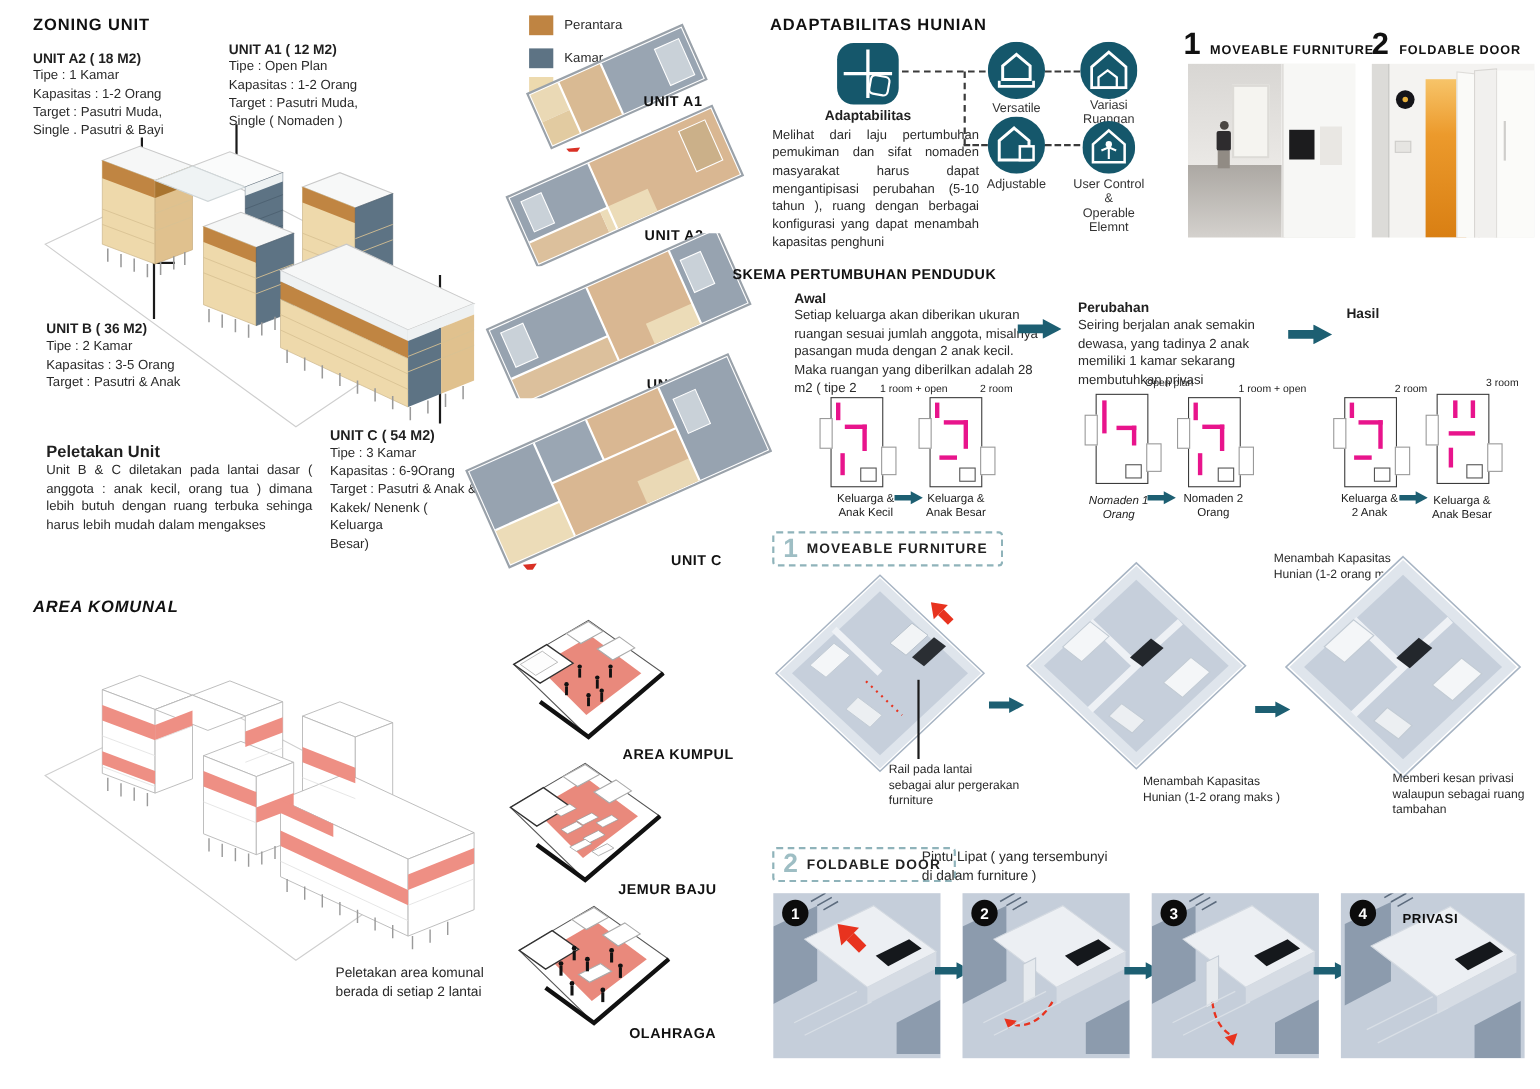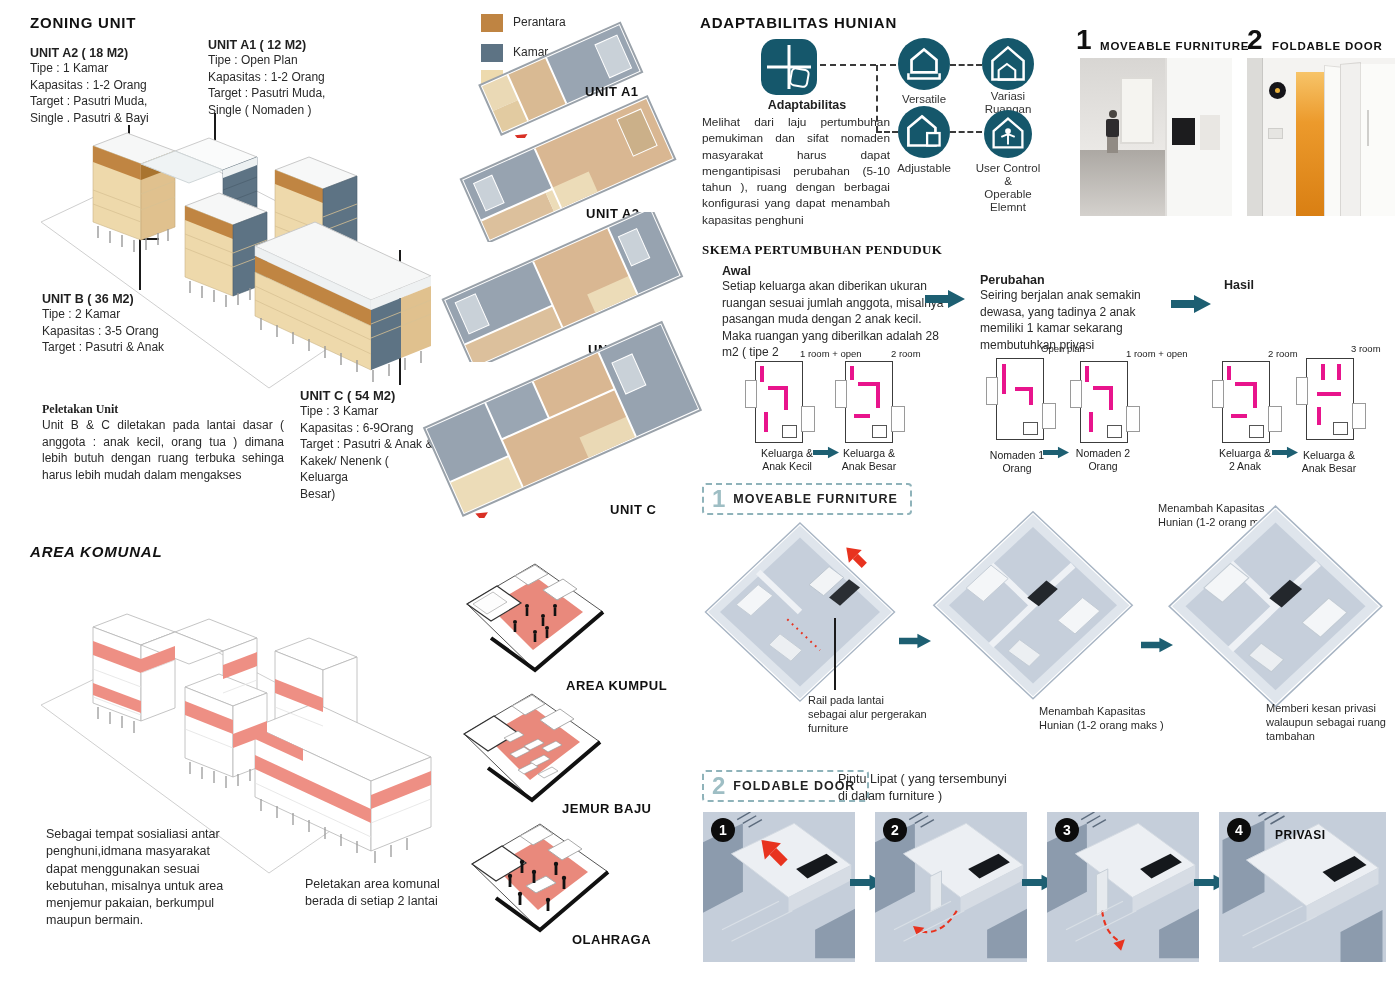--- a/index.html
+++ b/index.html
@@ -126,21 +126,21 @@
   </svg>
 
   <div class="abs" style="left:42px;top:292px;width:180px;">
     <div class="b" style="font-size:12.5px;">UNIT B ( 36 M2)</div>
     <div class="txt pre">Tipe : 2 Kamar
 Kapasitas : 3-5 Orang
 Target : Pasutri &amp; Anak</div>
   </div>
 
   <div class="abs" style="left:42px;top:402px;width:242px;">
-    <div class="b" style="font-size:12px;font-family:Liberation Serif, serif;">Peletakan  Unit</div>
+    <div class="b" style="font-size:15px;">Peletakan  Unit</div>
     <div class="txt just">Unit B &amp; C diletakan pada  lantai dasar ( anggota : anak kecil, orang tua ) dimana lebih butuh   dengan ruang terbuka sehinga harus lebih mudah dalam mengakses</div>
   </div>
 
   <div class="abs" style="left:300px;top:388px;width:140px;">
     <div class="b" style="font-size:13px;">UNIT C ( 54 M2)</div>
     <div class="txt pre">Tipe : 3 Kamar
 Kapasitas : 6-9Orang
 Target : Pasutri &amp; Anak &amp;
 Kakek/ Nenenk ( Keluarga
 Besar)</div>
@@ -253,26 +253,20 @@
       <polygon points="198,149 232,136 232,150 198,163"></polygon>
       <polygon points="240,94 288,113 288,127 240,108"></polygon>
       <polygon points="220,170 336,224 336,238 220,184"></polygon>
       <polygon points="336,210 396,186 396,200 336,224"></polygon>
       <polygon points="220,142 268,164 268,176 220,154"></polygon>
     </g>
     <path d="M58,84 L106,102 M58,112 L106,130 M106,88 L140,75 M188,108 L222,95 M150,144 L198,163 M240,122 L288,141 M220,198 L336,252 M336,238 L396,214" stroke="#e2e2e2" stroke-width=".8" fill="none"></path>
     <path d="M63,122 v12 M75,127 v12 M87,131 v12 M99,136 v12 M155,177 v12 M167,182 v12 M179,186 v12 M191,191 v12 M203,189 v12 M215,184 v12 M226,214 v12 M242,221 v12 M258,228 v12 M274,235 v12 M290,242 v12 M306,249 v12 M322,256 v12 M340,266 v12 M356,260 v12 M372,253 v12" stroke="#9a9a9a" stroke-width="1.3"></path>
   </svg>
 
-  <div class="abs txt pre" style="left:46px;top:826px;width:240px;font-size:12.5px;">Sebagai tempat sosialiasi antar
-penghuni,idmana masyarakat
-dapat menggunakan sesuai
-kebutuhan, misalnya untuk area
-menjemur pakaian, berkumpul
-maupun bermain.</div>
   <div class="abs txt pre" style="left:305px;top:876px;width:160px;font-size:12.5px;">Peletakan area komunal
 berada di setiap 2 lantai</div>
 
   <svg class="abs" style="left:455px;top:556px;" width="160" height="122" viewBox="0 0 160 122">
     <polygon points="12,48 80,8 148,56 80,114" fill="#fff" stroke="#555" stroke-width="1"></polygon>
     <polygon points="34,50 82,22 128,56 78,94" fill="#e9897c"></polygon>
     <polygon points="12,48 42,30 66,47 36,65" fill="#fff" stroke="#333" stroke-width="1.2"></polygon>
     <polygon points="18,48 38,36 52,46 32,58" fill="#fdfdfd" stroke="#999" stroke-width=".6"></polygon>
     <polygon points="60,20 80,9 93,18 73,29" fill="#fff" stroke="#aaa"></polygon>
     <polygon points="88,34 108,23 122,33 102,44" fill="#fff" stroke="#aaa"></polygon>
@@ -340,21 +334,21 @@
   </svg>
   <div class="abs plan-label" style="left:572px;top:932px;">OLAHRAGA</div>
 
   <div class="abs hdr" style="left:700px;top:14px;">ADAPTABILITAS HUNIAN</div>
 
   <svg class="abs" style="left:760px;top:38px;" width="58" height="58" viewBox="0 0 58 58">
     <rect x="1" y="1" width="56" height="56" rx="15" fill="#15576b"></rect>
     <path d="M29 7 V51 M7 29 H51" stroke="#fff" stroke-width="3"></path>
     <rect x="31" y="31" width="17" height="17" rx="4" fill="#15576b" stroke="#fff" stroke-width="2" transform="rotate(10 39 39)"></rect>
   </svg>
-  <div class="abs b ctr" style="left:747px;top:98px;width:120px;font-size:12.5px;">Adaptabilitas</div>
+  <div class="abs b ctr" style="left:729px;top:98px;width:120px;font-size:12.5px;">Adaptabilitas</div>
   <div class="abs txt just" style="left:702px;top:114px;width:188px;font-size:11.8px;">Melihat dari laju pertumbuhan pemukiman dan sifat nomaden masyarakat harus dapat mengantipisasi perubahan (5-10 tahun ), ruang dengan berbagai konfigurasi yang dapat menambah kapasitas penghuni</div>
 
   <div class="abs dash-line-h" style="left:820px;top:64px;width:76px;"></div>
   <div class="abs dash-line-h" style="left:950px;top:64px;width:32px;"></div>
   <div class="abs dash-line-v" style="left:876px;top:65px;height:67px;"></div>
   <div class="abs dash-line-h" style="left:876px;top:131px;width:22px;"></div>
   <div class="abs dash-line-h" style="left:950px;top:131px;width:32px;"></div>
 
   <svg class="abs" style="left:898px;top:38px;" width="52" height="52" viewBox="0 0 50 50">
     <circle cx="25" cy="25" r="25" fill="#15576b"></circle>
@@ -415,21 +409,21 @@
     </div>
     <div class="abs" style="left:14%;top:44%;width:13px;height:9px;background:#e6e5e2;border:1px solid #cfcecb;"></div>
     <div class="abs" style="left:33%;top:9%;width:25%;height:91%;background:linear-gradient(180deg,#f7c469,#ec9a2c 35%,#d97f13);"></div>
     <div class="abs" style="left:52%;top:5%;width:13%;height:95%;background:#fafaf8;border:1px solid #dedcd9;transform:skewY(6deg);transform-origin:top;"></div>
     <div class="abs" style="left:63%;top:3%;width:13%;height:97%;background:#f1f0ee;border:1px solid #d8d6d3;transform:skewY(-5deg);transform-origin:top;"></div>
     <div class="abs" style="right:0;top:4%;width:23%;height:96%;background:#fbfbf9;border-left:1px solid #e0dedb;">
       <div style="width:2px;height:36px;background:#cfcecb;margin:46px 0 0 6px;"></div>
     </div>
   </div>
 
-  <div class="abs subhdr" style="left:702px;top:242px;font-family:Liberation Serif, serif;">SKEMA PERTUMBUHAN PENDUDUK</div>
+  <div class="abs subhdr" style="left:666px;top:242px;">SKEMA PERTUMBUHAN PENDUDUK</div>
 
   <div class="abs" style="left:722px;top:264px;width:225px;">
     <div class="b" style="font-size:12.5px;">Awal</div>
     <div class="txt">Setiap keluarga akan diberikan ukuran ruangan sesuai jumlah anggota, misalnya pasangan muda dengan 2 anak kecil. Maka ruangan yang diberilkan adalah 28 m2 ( tipe 2</div>
   </div>
   <svg class="abs tarrow" style="left:925px;top:290px;" width="40" height="18" viewBox="0 0 40 18">
       <polygon points="0,5 23,5 23,0 40,9 23,18 23,13 0,13"></polygon>
     </svg>
   <div class="abs" style="left:980px;top:273px;width:195px;">
     <div class="b" style="font-size:12.5px;">Perubahan</div>
@@ -474,21 +468,21 @@
 
   <div class="abs mini-top" style="left:993px;top:343px;">Open plan</div>
   <div class="mini-plan mp-c" style="left:996px;top:358px;">
     <span class="tabL"></span>
       <span class="tabR"></span>
       <span class="bed"></span>
     <span class="bar m1"></span>
       <span class="bar m2"></span>
       <span class="bar m3"></span>
   </div>
-  <div class="abs mini-cap pre" style="left:978px;top:449px;width:78px;">Nomaden 1
+  <div class="abs mini-cap pre" style="left:978px;top:449px;width:78px;font-style:italic;">Nomaden 1
 Orang</div>
 
   <svg class="abs tarrow" style="left:1043px;top:446px;" width="26" height="13" viewBox="0 0 40 18">
       <polygon points="0,5 23,5 23,0 40,9 23,18 23,13 0,13"></polygon>
     </svg>
 
   <div class="abs mini-top" style="left:1078px;top:348px;">1 room + open</div>
   <div class="mini-plan mp-a" style="left:1080px;top:361px;">
     <span class="tabL"></span>
       <span class="tabR"></span>

